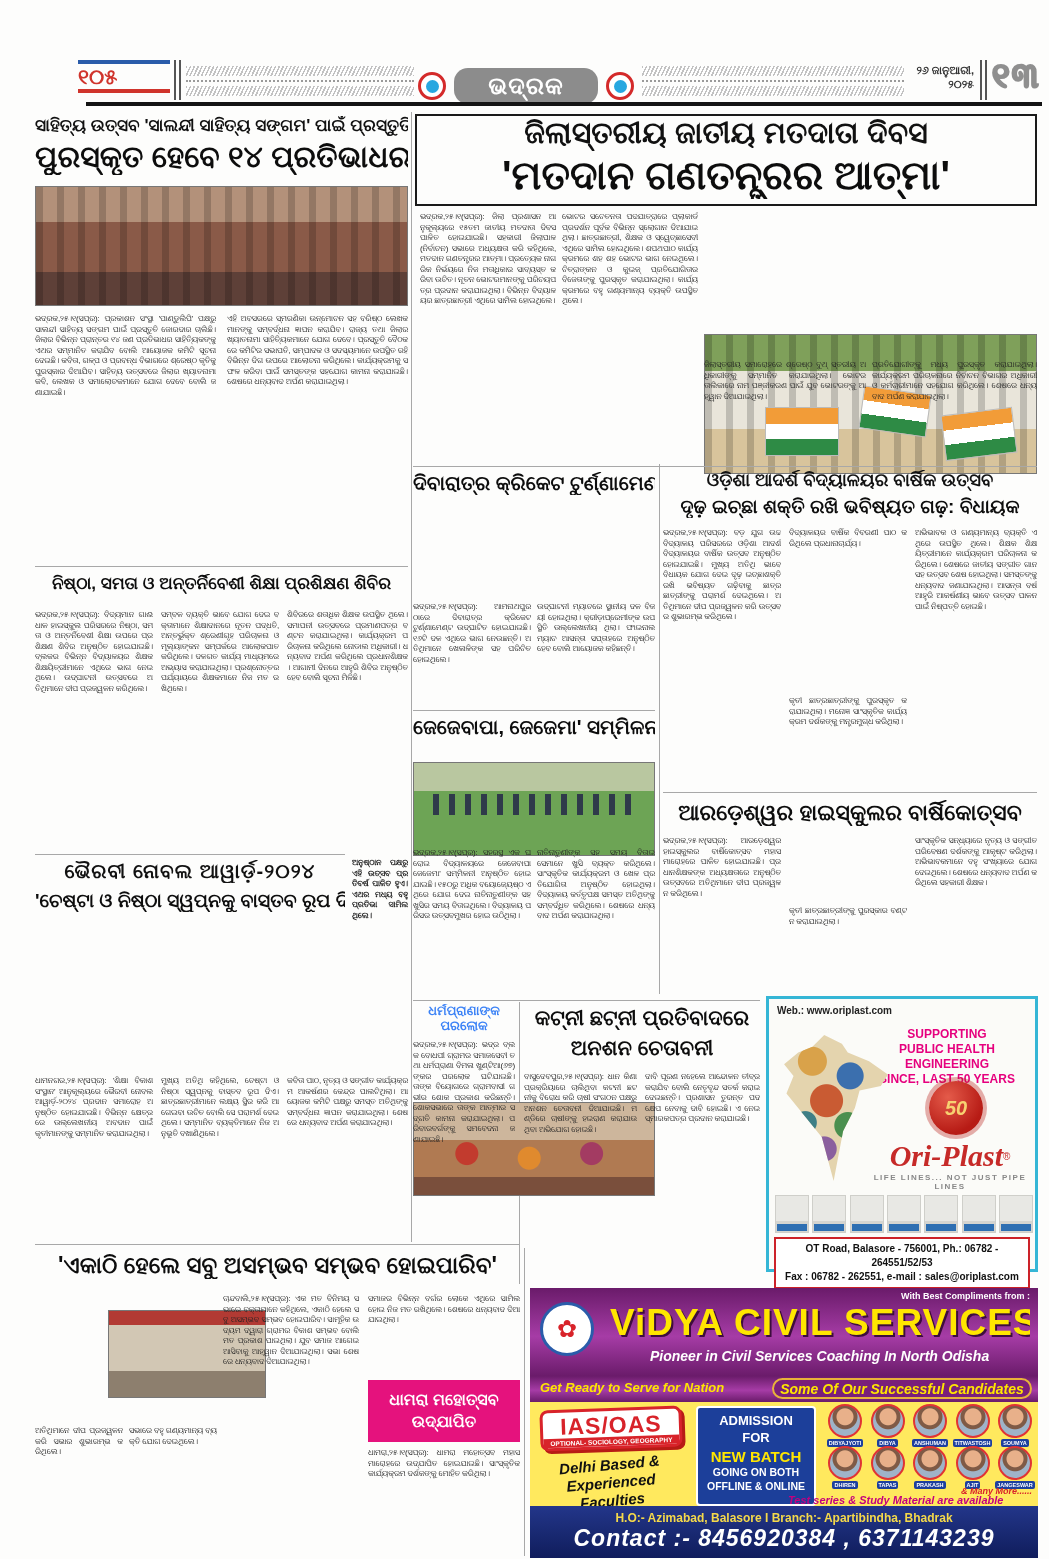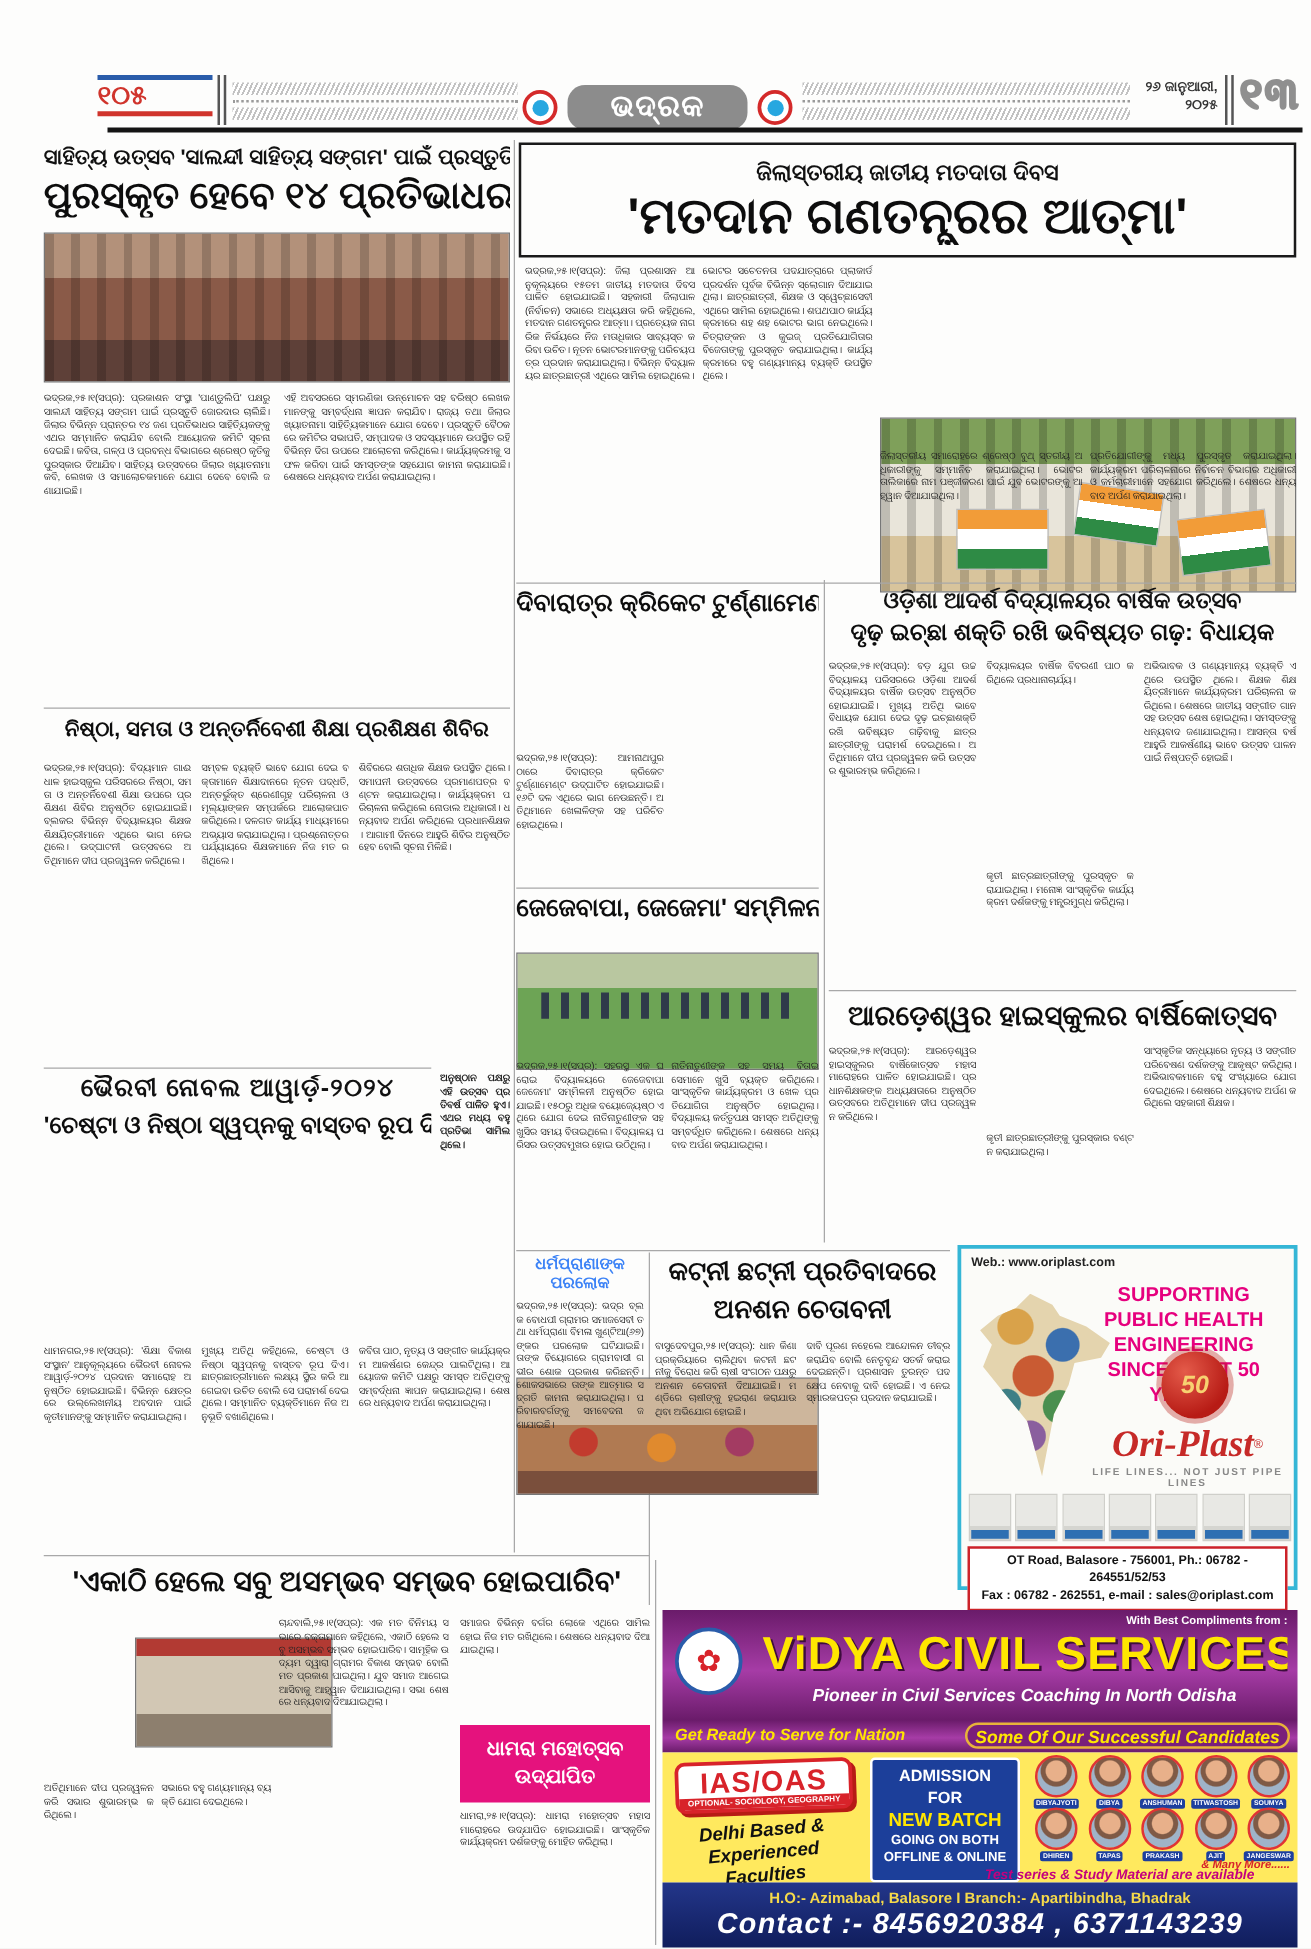--- a/index.html
+++ b/index.html
@@ -52,21 +52,21 @@
   .ph-d2{background:linear-gradient(180deg,#f2e3ea 0 100%);}
   .ph-d2:before{content:"";position:absolute;inset:0;
       background:radial-gradient(circle at 25% 40%,#e06a8a 0 9px,transparent 10px),
                  radial-gradient(circle at 55% 30%,#f2c84b 0 9px,transparent 10px),
                  radial-gradient(circle at 80% 50%,#5aa7d6 0 9px,transparent 10px),
                  radial-gradient(circle at 45% 70%,#7cb66a 0 9px,transparent 10px);}
   .ph-e{background:linear-gradient(180deg,#b23a33 0 16%,#d2c7b4 16% 70%,#8d7f6e 70% 100%);}
   
   .ori{border:3px solid #35b6d6;background:#fbfbf8;}
   .ori-web{font-size:10px;font-weight:bold;color:#222;}
-  .ori-tag{color:#e6007e;font-weight:bold;text-align:center;line-height:1.25;font-size:16px;}
+  .ori-tag{color:#e6007e;font-weight:bold;text-align:center;line-height:1.25;font-size:12px;}
   .ori-map{clip-path:polygon(40% 0,55% 6%,60% 12%,78% 18%,94% 27%,88% 35%,70% 38%,66% 50%,56% 66%,48% 100%,38% 70%,20% 52%,8% 40%,14% 28%,6% 20%,18% 12%,30% 8%);
       background:radial-gradient(circle at 30% 18%,#d9a24a 0 14px,transparent 15px),
                  radial-gradient(circle at 62% 28%,#3b6fae 0 13px,transparent 14px),
                  radial-gradient(circle at 42% 45%,#c95b33 0 16px,transparent 17px),
                  radial-gradient(circle at 60% 62%,#4a8f4f 0 13px,transparent 14px),
                  radial-gradient(circle at 40% 78%,#8a5f9e 0 12px,transparent 13px),
                  radial-gradient(circle at 24% 60%,#3e7f86 0 11px,transparent 12px),#e4d4ae;}
   .ori-seal{width:54px;height:54px;border-radius:50%;background:radial-gradient(circle at 35% 30%,#e45b4a,#b71b15 70%);
       display:flex;align-items:center;justify-content:center;color:#f7d271;font-weight:bold;
       font-size:20px;font-style:italic;box-shadow:0 0 0 4px rgba(183,27,21,.35);}
@@ -164,38 +164,39 @@
   <div class="abs vrule" style="left:519px;top:1002px;height:282px;"></div>
   <div class="abs vrule" style="left:524px;top:1248px;height:308px;"></div>
 
   <div class="abs kick" style="left:35px;top:116px;width:373px;font-size:17px;">ସାହିତ୍ୟ ଉତ୍ସବ 'ସାଲନ୍ଦୀ ସାହିତ୍ୟ ସଙ୍ଗମ' ପାଇଁ ପ୍ରସ୍ତୁତି</div>
   <div class="abs head" style="left:35px;top:140px;width:373px;font-size:30px;">ପୁରସ୍କୃତ ହେବେ ୧୪ ପ୍ରତିଭାଧର</div>
   <div class="abs photo ph-a" style="left:35px;top:186px;width:373px;height:120px;"></div>
   <div class="abs bt" style="left:35px;top:314px;width:181px;height:246px;">ଭଦ୍ରକ,୨୫।୧(ସପ୍ର): ପ୍ରକାଶନ ସଂସ୍ଥା 'ପାଣ୍ଡୁଲିପି' ପକ୍ଷରୁ ସାଲନ୍ଦୀ ସାହିତ୍ୟ ସଙ୍ଗମ ପାଇଁ ପ୍ରସ୍ତୁତି ଜୋରଦାର ଚାଲିଛି। ଜିଲାର ବିଭିନ୍ନ ପ୍ରାନ୍ତର ୧୪ ଜଣ ପ୍ରତିଭାଧର ସାହିତ୍ୟିକଙ୍କୁ ଏଥର ସମ୍ମାନିତ କରାଯିବ ବୋଲି ଆୟୋଜକ କମିଟି ସୂଚନା ଦେଇଛି। କବିତା, ଗଳ୍ପ ଓ ପ୍ରବନ୍ଧ ବିଭାଗରେ ଶ୍ରେଷ୍ଠ କୃତିକୁ ପୁରସ୍କାର ଦିଆଯିବ। ସାହିତ୍ୟ ଉତ୍ସବରେ ଜିଲାର ଖ୍ୟାତନାମା କବି, ଲେଖକ ଓ ସମାଲୋଚକମାନେ ଯୋଗ ଦେବେ ବୋଲି ଜଣାଯାଇଛି।</div>
   <div class="abs bt" style="left:227px;top:314px;width:181px;height:246px;">ଏହି ଅବସରରେ ସ୍ମରଣିକା ଉନ୍ମୋଚନ ସହ ବରିଷ୍ଠ ଲେଖକମାନଙ୍କୁ ସମ୍ବର୍ଦ୍ଧନା ଜ୍ଞାପନ କରାଯିବ। ରାଜ୍ୟ ତଥା ଜିଲାର ଖ୍ୟାତନାମା ସାହିତ୍ୟିକମାନେ ଯୋଗ ଦେବେ। ପ୍ରସ୍ତୁତି ବୈଠକରେ କମିଟିର ସଭାପତି, ସମ୍ପାଦକ ଓ ସଦସ୍ୟମାନେ ଉପସ୍ଥିତ ରହି ବିଭିନ୍ନ ଦିଗ ଉପରେ ଆଲୋଚନା କରିଥିଲେ। କାର୍ଯ୍ୟକ୍ରମକୁ ସଫଳ କରିବା ପାଇଁ ସମସ୍ତଙ୍କ ସହଯୋଗ କାମନା କରାଯାଇଛି। ଶେଷରେ ଧନ୍ୟବାଦ ଅର୍ପଣ କରାଯାଇଥିଲା।</div>
 
   <div class="abs bhead" style="left:415px;top:114px;width:622px;height:92px;">
-    <div class="kick" style="font-size:18px;margin-top:12px;">ଜିଲାସ୍ତରୀୟ ଜାତୀୟ ମତଦାତା ଦିବସ</div>
+    <div class="kick" style="font-size:30px;margin-top:0;">ଜିଲାସ୍ତରୀୟ ଜାତୀୟ ମତଦାତା ଦିବସ</div>
     <div class="head" style="font-size:40px;margin-top:2px;">'ମତଦାନ ଗଣତନ୍ତ୍ରର ଆତ୍ମା'</div>
   </div>
   <div class="abs bt" style="left:420px;top:212px;width:136px;height:250px;">ଭଦ୍ରକ,୨୫।୧(ସପ୍ର): ଜିଲା ପ୍ରଶାସନ ଆନୁକୂଲ୍ୟରେ ୧୫ତମ ଜାତୀୟ ମତଦାତା ଦିବସ ପାଳିତ ହୋଇଯାଇଛି। ସହକାରୀ ଜିଲାପାଳ (ନିର୍ବାଚନ) ସଭାରେ ଅଧ୍ୟକ୍ଷତା କରି କହିଥିଲେ, ମତଦାନ ଗଣତନ୍ତ୍ରର ଆତ୍ମା। ପ୍ରତ୍ୟେକ ନାଗରିକ ନିର୍ଭୟରେ ନିଜ ମତାଧିକାର ସାବ୍ୟସ୍ତ କରିବା ଉଚିତ। ନୂତନ ଭୋଟରମାନଙ୍କୁ ପରିଚୟପତ୍ର ପ୍ରଦାନ କରାଯାଇଥିଲା। ବିଭିନ୍ନ ବିଦ୍ୟାଳୟର ଛାତ୍ରଛାତ୍ରୀ ଏଥିରେ ସାମିଲ ହୋଇଥିଲେ।</div>
   <div class="abs bt" style="left:562px;top:212px;width:136px;height:250px;">ଭୋଟର ସଚେତନତା ପଦଯାତ୍ରାରେ ପ୍ଲାକାର୍ଡ ପ୍ରଦର୍ଶନ ପୂର୍ବକ ବିଭିନ୍ନ ସ୍ଲୋଗାନ ଦିଆଯାଇଥିଲା। ଛାତ୍ରଛାତ୍ରୀ, ଶିକ୍ଷକ ଓ ସ୍ୱେଚ୍ଛାସେବୀ ଏଥିରେ ସାମିଲ ହୋଇଥିଲେ। ଶପଥପାଠ କାର୍ଯ୍ୟକ୍ରମରେ ଶହ ଶହ ଭୋଟର ଭାଗ ନେଇଥିଲେ। ଚିତ୍ରାଙ୍କନ ଓ କୁଇଜ୍ ପ୍ରତିଯୋଗିତାର ବିଜେତାଙ୍କୁ ପୁରସ୍କୃତ କରାଯାଇଥିଲା। କାର୍ଯ୍ୟକ୍ରମରେ ବହୁ ଗଣ୍ୟମାନ୍ୟ ବ୍ୟକ୍ତି ଉପସ୍ଥିତ ଥିଲେ।</div>
   <div class="abs photo ph-b" style="left:704px;top:214px;width:333px;height:140px;">
     <div class="placard" style="left:18%;top:52%;width:22%;height:34%;"></div>
     <div class="placard" style="left:47%;top:40%;width:20%;height:30%;transform:rotate(8deg);"></div>
     <div class="placard" style="left:72%;top:55%;width:21%;height:32%;transform:rotate(-7deg);"></div>
   </div>
   <div class="abs bt" style="left:872px;top:360px;width:165px;height:102px;">ପ୍ରତିଯୋଗୀଙ୍କୁ ମଧ୍ୟ ପୁରସ୍କୃତ କରାଯାଇଥିଲା। କାର୍ଯ୍ୟକ୍ରମ ପରିଚାଳନାରେ ନିର୍ବାଚନ ବିଭାଗର ଅଧିକାରୀ ଓ କର୍ମଚାରୀମାନେ ସହଯୋଗ କରିଥିଲେ। ଶେଷରେ ଧନ୍ୟବାଦ ଅର୍ପଣ କରାଯାଇଥିଲା।</div>
   <div class="abs bt" style="left:704px;top:360px;width:162px;height:102px;">ଜିଲାସ୍ତରୀୟ ସମାରୋହରେ ଶ୍ରେଷ୍ଠ ବୁଥ୍ ସ୍ତରୀୟ ଅଧିକାରୀଙ୍କୁ ସମ୍ମାନିତ କରାଯାଇଥିଲା। ଭୋଟର ତାଲିକାରେ ନାମ ପଞ୍ଜୀକରଣ ପାଇଁ ଯୁବ ଭୋଟରଙ୍କୁ ଆହ୍ୱାନ ଦିଆଯାଇଥିଲା।</div>
 
   <div class="abs hrule" style="left:413px;top:466px;width:624px;"></div>
 
   <div class="abs head" style="left:413px;top:472px;width:242px;font-size:20px;">ଦିବାରାତ୍ର କ୍ରିକେଟ ଟୁର୍ଣ୍ଣାମେଣ୍ଟ</div>
   <div class="abs photo ph-c1" style="left:413px;top:502px;width:242px;height:94px;"></div>
   <div class="abs bt" style="left:413px;top:602px;width:118px;height:106px;">ଭଦ୍ରକ,୨୫।୧(ସପ୍ର): ଆମନାଥପୁର ଠାରେ ଦିବାରାତ୍ର କ୍ରିକେଟ ଟୁର୍ଣ୍ଣାମେଣ୍ଟ ଉଦ୍‌ଘାଟିତ ହୋଇଯାଇଛି। ୧୬ଟି ଦଳ ଏଥିରେ ଭାଗ ନେଉଛନ୍ତି। ଅତିଥିମାନେ ଖେଳାଳିଙ୍କ ସହ ପରିଚିତ ହୋଇଥିଲେ।</div>
+  <div class="abs bt" style="left:537px;top:602px;width:118px;height:106px;">ଉଦ୍‌ଘାଟନୀ ମ୍ୟାଚରେ ସ୍ଥାନୀୟ ଦଳ ବିଜୟୀ ହୋଇଥିଲା। କ୍ରୀଡ଼ାପ୍ରେମୀଙ୍କ ଉପସ୍ଥିତି ଉଲ୍ଲେଖନୀୟ ଥିଲା। ଫାଇନାଲ ମ୍ୟାଚ ଆସନ୍ତା ସପ୍ତାହରେ ଅନୁଷ୍ଠିତ ହେବ ବୋଲି ଆୟୋଜକ କହିଛନ୍ତି।</div>
 
   <div class="abs hrule" style="left:413px;top:710px;width:242px;"></div>
   <div class="abs head" style="left:413px;top:716px;width:242px;font-size:20px;">ଜେଜେବାପା, ଜେଜେମା' ସମ୍ମିଳନୀ</div>
   <div class="abs photo ph-c2" style="left:413px;top:748px;width:242px;height:94px;"></div>
   <div class="abs bt" style="left:413px;top:848px;width:118px;height:150px;">ଭଦ୍ରକ,୨୫।୧(ସପ୍ର): ସହରସ୍ଥ ଏକ ଘରୋଇ ବିଦ୍ୟାଳୟରେ ଜେଜେବାପା ଜେଜେମା' ସମ୍ମିଳନୀ ଅନୁଷ୍ଠିତ ହୋଇଯାଇଛି। ୧୫୦ରୁ ଅଧିକ ବୟୋଜ୍ୟେଷ୍ଠ ଏଥିରେ ଯୋଗ ଦେଇ ନାତିନାତୁଣୀଙ୍କ ସହ ଖୁସିର ସମୟ ବିତାଇଥିଲେ। ବିଦ୍ୟାଳୟ ପରିସର ଉତ୍ସବମୁଖର ହୋଇ ଉଠିଥିଲା।</div>
   <div class="abs bt" style="left:537px;top:848px;width:118px;height:150px;">ନାତିନାତୁଣୀଙ୍କ ସହ ସମୟ ବିତାଇ ସେମାନେ ଖୁସି ବ୍ୟକ୍ତ କରିଥିଲେ। ସାଂସ୍କୃତିକ କାର୍ଯ୍ୟକ୍ରମ ଓ ଖେଳ ପ୍ରତିଯୋଗିତା ଅନୁଷ୍ଠିତ ହୋଇଥିଲା। ବିଦ୍ୟାଳୟ କର୍ତ୍ତୃପକ୍ଷ ସମସ୍ତ ଅତିଥିଙ୍କୁ ସମ୍ବର୍ଦ୍ଧିତ କରିଥିଲେ। ଶେଷରେ ଧନ୍ୟବାଦ ଅର୍ପଣ କରାଯାଇଥିଲା।</div>
 
   <div class="abs kick" style="left:663px;top:470px;width:374px;font-size:18px;">ଓଡ଼ିଶା ଆଦର୍ଶ ବିଦ୍ୟାଳୟର ବାର୍ଷିକ ଉତ୍ସବ</div>
   <div class="abs head" style="left:663px;top:496px;width:374px;font-size:19px;">ଦୃଢ଼ ଇଚ୍ଛା ଶକ୍ତି ରଖି ଭବିଷ୍ୟତ ଗଢ଼: ବିଧାୟକ</div>
   <div class="abs bt" style="left:663px;top:528px;width:118px;height:258px;">ଭଦ୍ରକ,୨୫।୧(ସପ୍ର): ବଡ଼ ଯୁଗ ଉଚ୍ଚ ବିଦ୍ୟାଳୟ ପରିସରରେ ଓଡ଼ିଶା ଆଦର୍ଶ ବିଦ୍ୟାଳୟର ବାର୍ଷିକ ଉତ୍ସବ ଅନୁଷ୍ଠିତ ହୋଇଯାଇଛି। ମୁଖ୍ୟ ଅତିଥି ଭାବେ ବିଧାୟକ ଯୋଗ ଦେଇ ଦୃଢ଼ ଇଚ୍ଛାଶକ୍ତି ରଖି ଭବିଷ୍ୟତ ଗଢ଼ିବାକୁ ଛାତ୍ରଛାତ୍ରୀଙ୍କୁ ପରାମର୍ଶ ଦେଇଥିଲେ। ଅତିଥିମାନେ ଦୀପ ପ୍ରଜ୍ୱଳନ କରି ଉତ୍ସବର ଶୁଭାରମ୍ଭ କରିଥିଲେ।</div>

